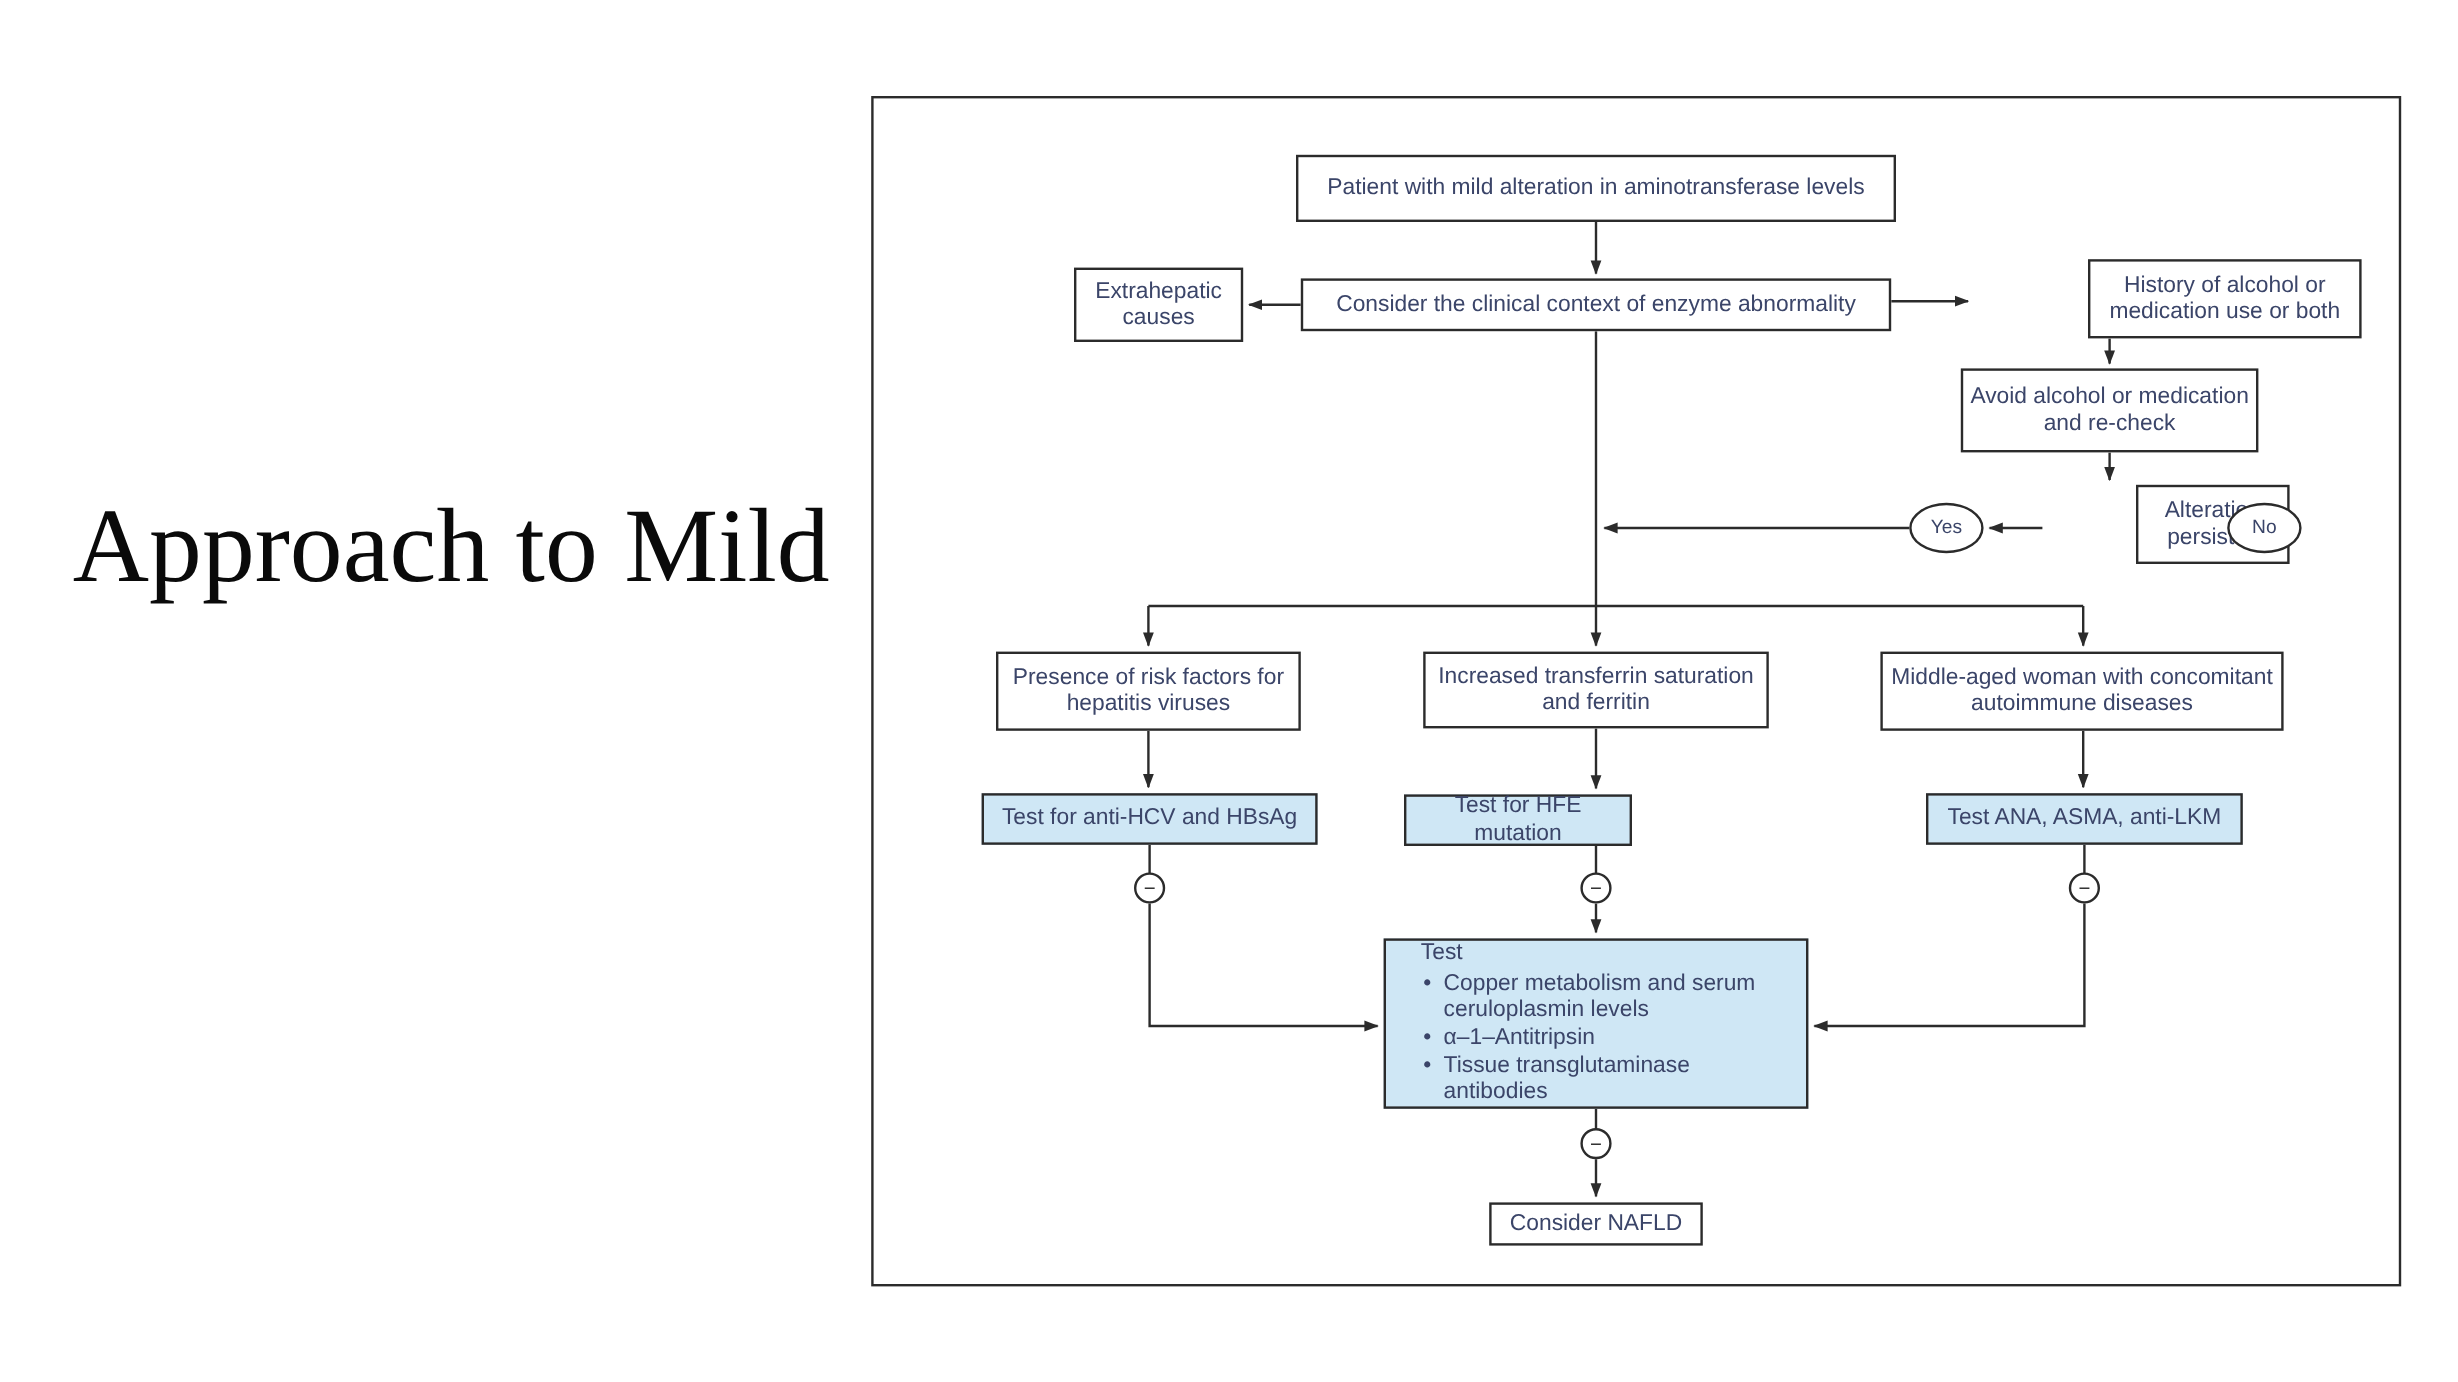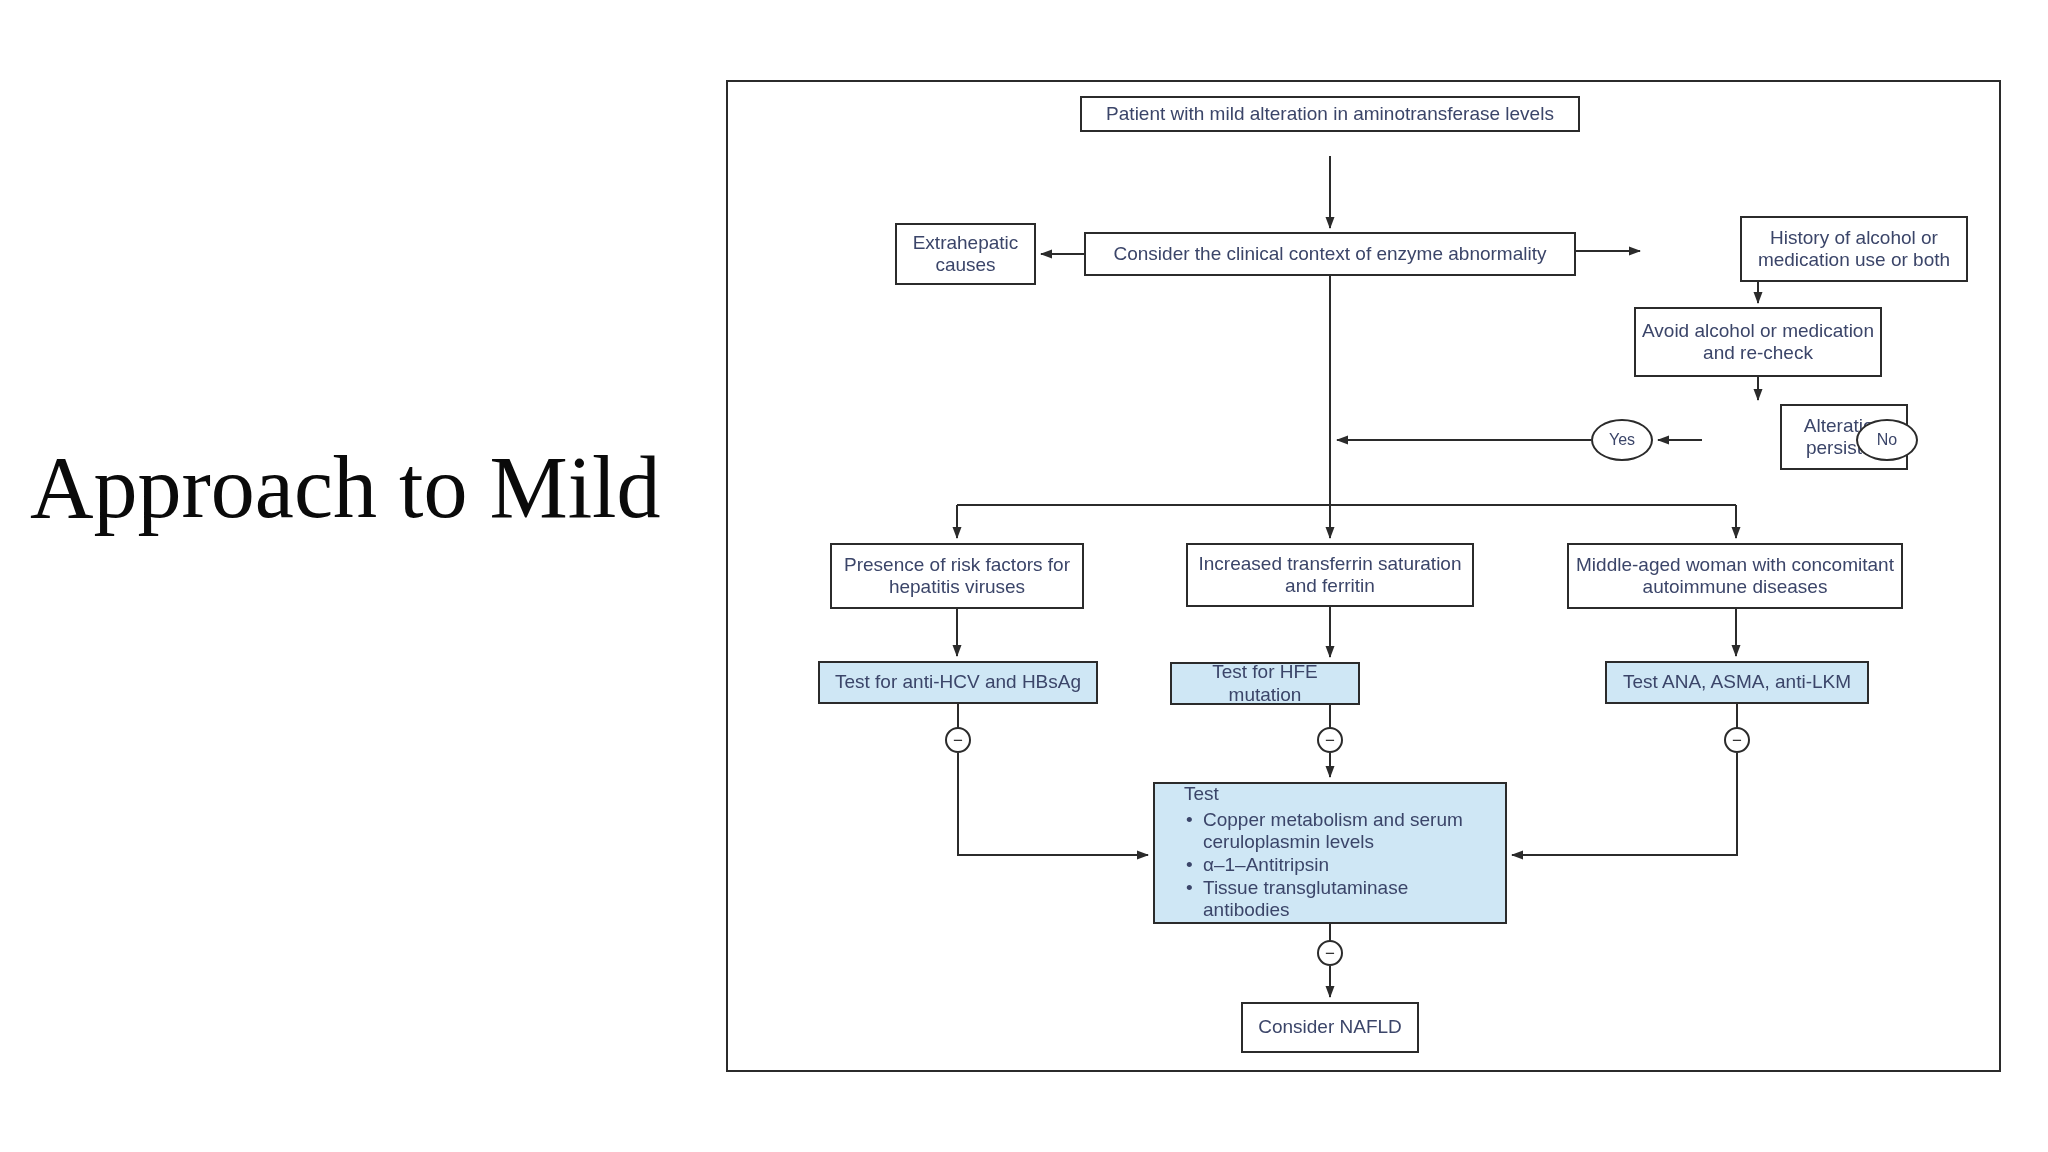--- a/index.html
+++ b/index.html
@@ -3,21 +3,21 @@
 <meta charset="utf-8">
 <style>
   html,body{margin:0;padding:0;}
   body{
     width:2048px;height:1152px;position:relative;overflow:hidden;
     background:#ffffff;font-family:"Liberation Sans",sans-serif;
   }
   .slide-title{
     position:absolute;left:30px;top:404px;width:692px;
     font-family:"Liberation Serif",serif;font-size:88px;line-height:1.18;
-    color:#0a0a0a;letter-spacing:0;margin-top:32px;
+    color:#0a0a0a;text-align:center;letter-spacing:0;
   }
   .frame{
     position:absolute;left:726px;top:80px;width:1275px;height:992px;
     border:2px solid #2b2b2b;background:#ffffff;box-sizing:border-box;
   }
   svg.connectors{position:absolute;left:0;top:0;pointer-events:none;}
   .node{
     position:absolute;box-sizing:border-box;
     display:flex;align-items:center;justify-content:center;
     text-align:center;border:2px solid #2b2b2b;background:#ffffff;
@@ -95,21 +95,21 @@
 
     <path d="M958,753 L958,855 L1148,855" marker-end="url(#arr)"></path>
     <line x1="1330" y1="753" x2="1330" y2="777" marker-end="url(#arr)"></line>
     <path d="M1737,753 L1737,855 L1512,855" marker-end="url(#arr)"></path>
 
     <line x1="1330" y1="924" x2="1330" y2="941"></line>
     <line x1="1330" y1="966" x2="1330" y2="997" marker-end="url(#arr)"></line>
   </g>
 </svg>
 
-<div class="node" style="left:1080px;top:96px;width:500px;height:36px">Patient with mild alteration in aminotransferase levels</div>
+<div class="node" style="left:1080px;top:129px;width:500px;height:56px">Patient with mild alteration in aminotransferase levels</div>
 
 <div class="node" style="left:1084px;top:232px;width:492px;height:44px">Consider the clinical context of enzyme abnormality</div>
 
 <div class="node" style="left:895px;top:223px;width:141px;height:62px">Extrahepatic causes</div>
 
 <div class="node" style="left:1740px;top:216px;width:228px;height:66px">History of alcohol or medication use or both</div>
 
 <div class="node" style="left:1634px;top:307px;width:248px;height:70px">Avoid alcohol or medication and re-check</div>
 
 <div class="node" style="left:1780px;top:404px;width:128px;height:66px">Alteration persists?</div>
@@ -146,13 +146,13 @@
     <li>Copper metabolism and serum ceruloplasmin levels</li>
     <li>α–1–Antitripsin</li>
     <li>Tissue transglutaminase antibodies</li>
   </ul>
 </div>
 
 <div class="minus" style="left:1317px;top:940px">
   <span>−</span>
 </div>
 
-<div class="node" style="left:1241px;top:1002px;width:178px;height:51px">Consider NAFLD</div>
+<div class="node" style="left:1241px;top:1002px;width:178px;height:36px">Consider NAFLD</div>
 
 </body></html>

